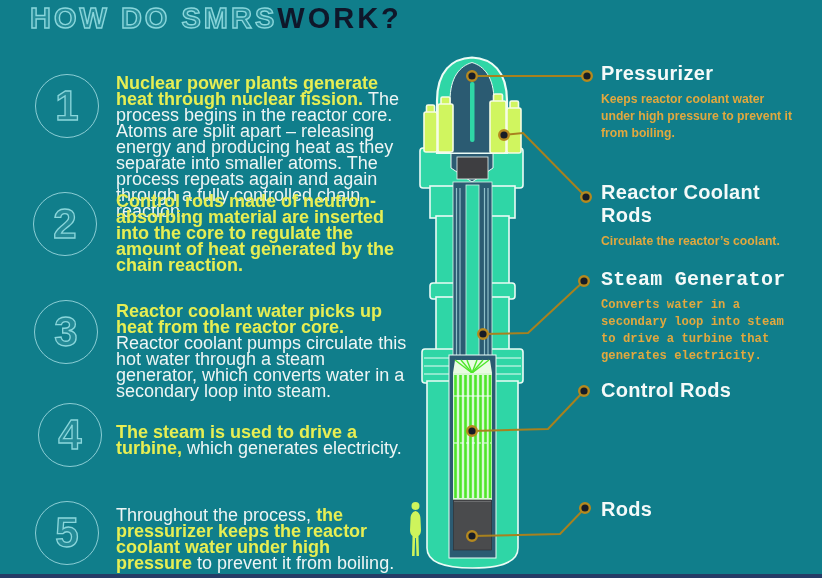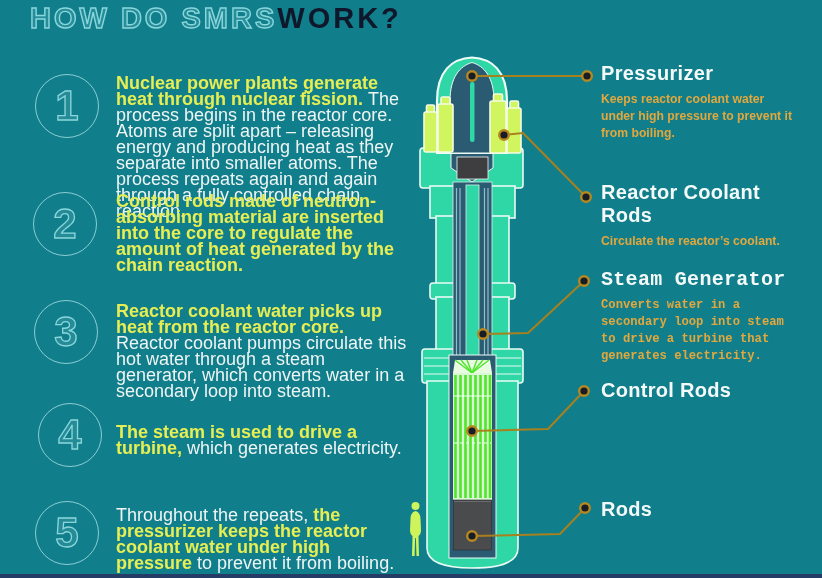--- a/index.html
+++ b/index.html
@@ -63,21 +63,21 @@
       <span>4</span>
     </div>
   <div class="num-circle c5">
       <span>5</span>
     </div>
 
   <p class="step-text t1"><span class="seg-em">Nuclear power plants generate heat through nuclear fission. </span><span class="seg-plain">The process begins in the reactor core. Atoms are split apart – releasing energy and producing heat as they separate into smaller atoms. The process repeats again and again through a fully controlled chain reaction.</span></p>
   <p class="step-text t2"><span class="seg-em">Control rods made of neutron-absorbing material are inserted into the core to regulate the amount of heat generated by the chain reaction.</span></p>
   <p class="step-text t3"><span class="seg-em">Reactor coolant water picks up heat from the reactor core. </span><span class="seg-plain">Reactor coolant pumps circulate this hot water through a steam generator, which converts water in a secondary loop into steam.</span></p>
   <p class="step-text t4"><span class="seg-em">The steam is used to drive a turbine,</span><span class="seg-plain"> which generates electricity.</span></p>
-  <p class="step-text t5"><span class="seg-plain">Throughout the repeats, </span><span class="seg-em">the pressurizer keeps the reactor coolant water under high pressure</span><span class="seg-plain"> to prevent it from boiling.</span></p>
+  <p class="step-text t5"><span class="seg-plain">Throughout the process, </span><span class="seg-em">the pressurizer keeps the reactor coolant water under high pressure</span><span class="seg-plain"> to prevent it from boiling.</span></p>
 
   <svg class="reactor-svg" width="185" height="523" viewBox="0 0 185 523">
     <g fill="#2FD6A6" stroke="#EAFBF5" stroke-width="1.6">
       <rect x="15" y="93" width="103" height="40" rx="3"></rect>
       <rect x="25" y="131" width="85" height="32"></rect>
       <rect x="31" y="161" width="73" height="71"></rect>
       <rect x="25" y="228" width="85" height="16" rx="3"></rect>
       <rect x="31" y="242" width="73" height="56"></rect>
       <rect x="17" y="294" width="101" height="34" rx="3"></rect>
       <path d="M22,326 H113 V493 Q113,513 67.5,513 Q22,513 22,493 Z"></path>

